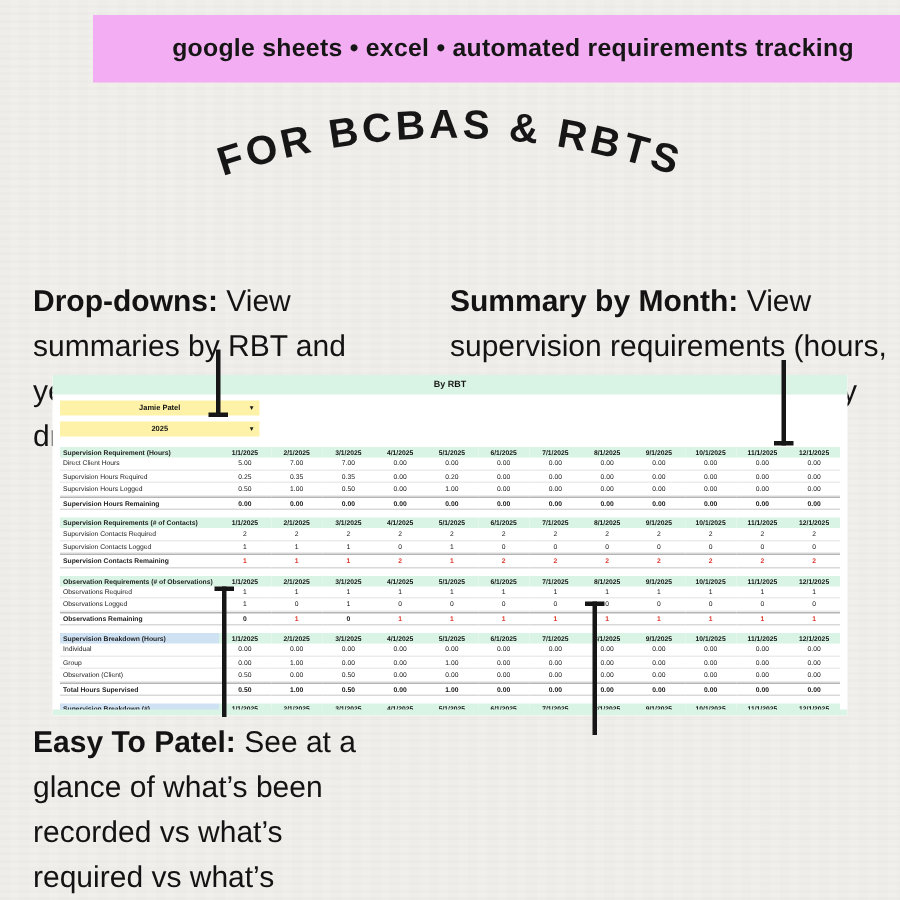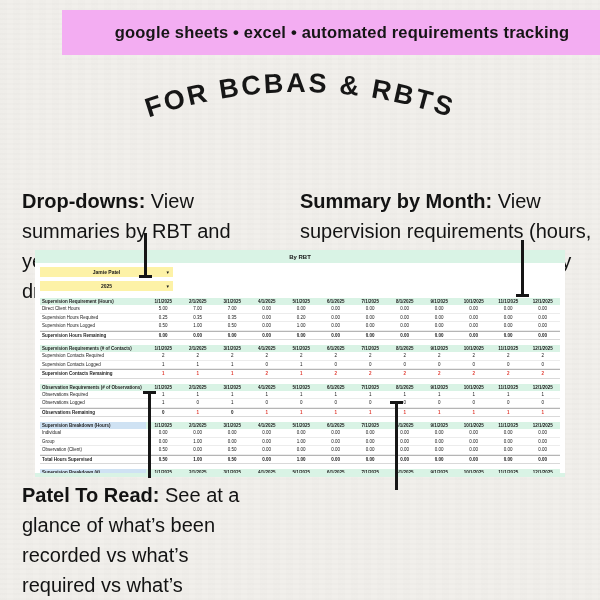--- a/index.html
+++ b/index.html
@@ -101,21 +101,21 @@
   <svg class="arch" width="390" height="82" viewBox="0 0 390 82">
     <path id="archPath" d="M 10 72 Q 195 -4 380 72" fill="none"></path>
     <text><textPath href="#archPath" startOffset="50%" text-anchor="middle">FOR BCBAS &amp; RBTS</textPath></text>
   </svg>
 
 
   <p class="note note-tl"><b>Drop-downs:</b><span> View summaries by RBT and year by simply changing the drop-down</span></p>
 
   <p class="note note-tr"><b>Summary by Month:</b><span> View supervision requirements (hours, # of contacts, observations) by month</span></p>
 
-  <p class="note note-bl"><b>Patel To Read:</b><span> See at a glance of what’s been recorded vs what’s required vs what’s remaining (for hours, observations, &amp; contacts)</span></p>
+  <p class="note note-bl"><b>Easy To Patel:</b><span> See at a glance of what’s been recorded vs what’s required vs what’s remaining (for hours, observations, &amp; contacts)</span></p>
 
 
   <div class="vline cap-bottom line-dropdown"></div>
   <div class="vline cap-bottom line-month"></div>
   <div class="vline cap-top line-easy"></div>
   <div class="vline cap-top line-color"></div>
 
   <div class="sheet">
     <div class="sheet-titlebar">
       <span>By RBT</span>

